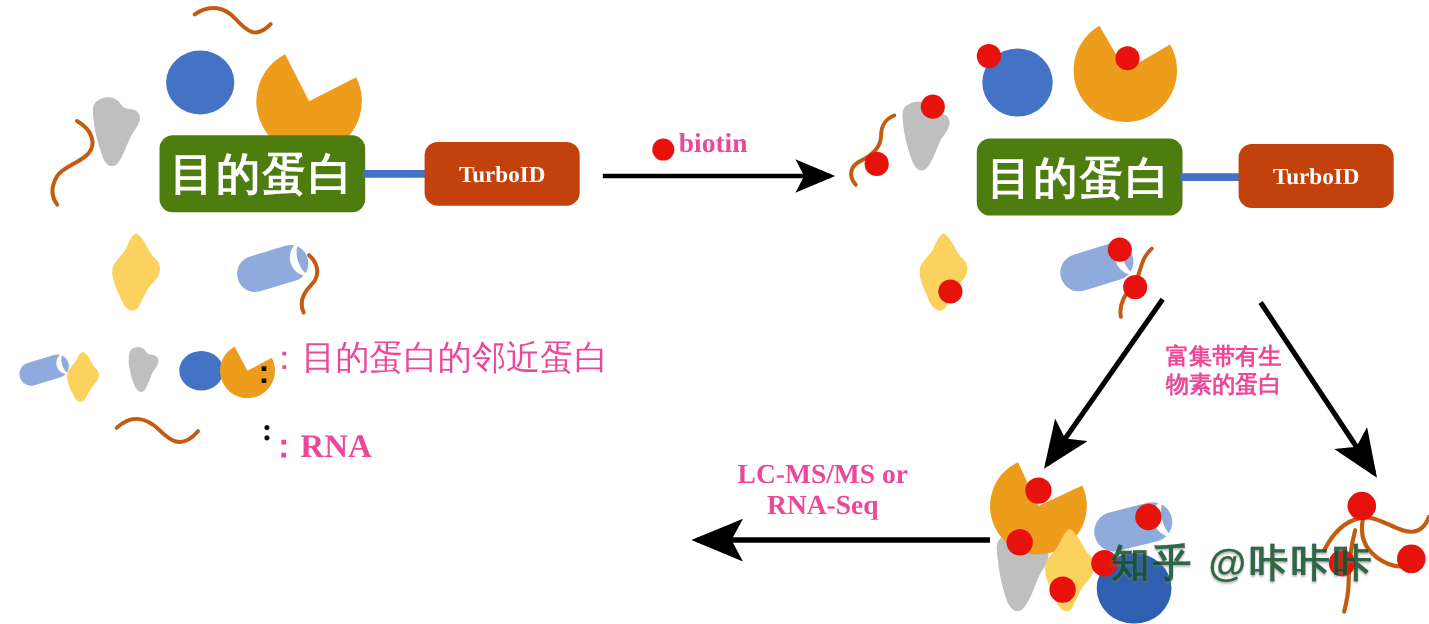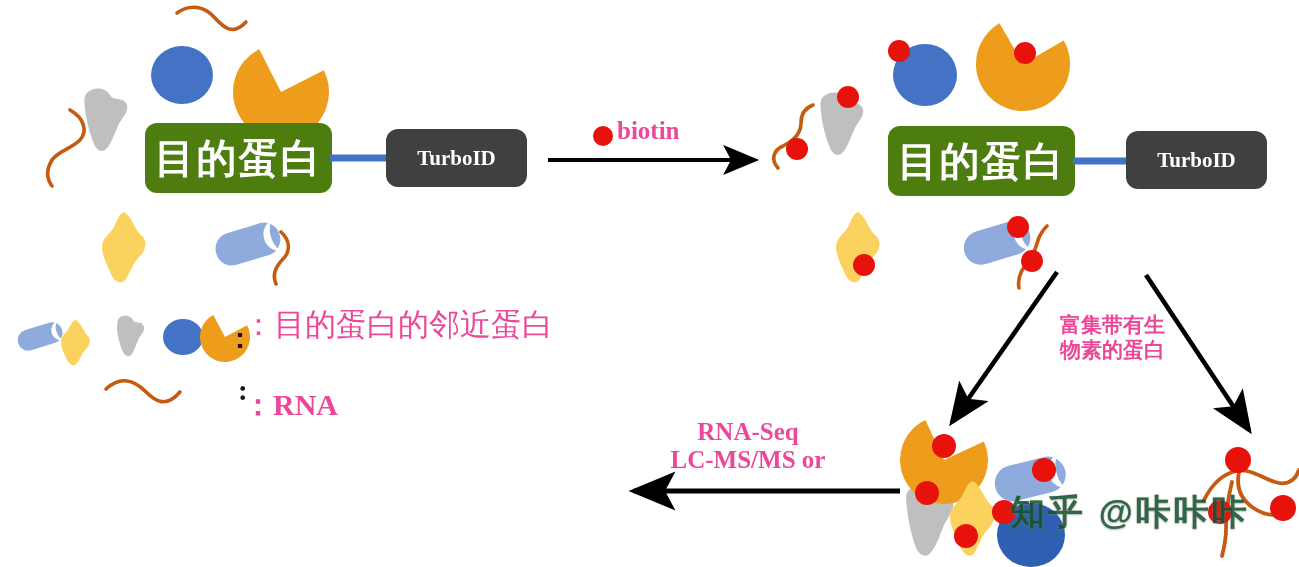--- a/index.html
+++ b/index.html
@@ -6,21 +6,21 @@
   body{width:1299px;height:567px;position:relative;overflow:hidden;
        font-family:"Liberation Sans","DejaVu Sans",sans-serif;}
   .stage{position:absolute;left:0;top:0;width:1299px;height:567px;}
   svg.layer{position:absolute;left:0;top:0;width:1299px;height:567px;overflow:visible;}
 
   .box{position:absolute;border-radius:12px;display:flex;align-items:center;
        justify-content:center;box-sizing:border-box;}
   .box-target{background:#4d7c0f;}
   .box-target span{color:#ffffff;font-size:40px;font-weight:700;letter-spacing:2px;
        font-family:"Liberation Sans","DejaVu Sans",sans-serif;}
-  .box-turbo{background:#404040;}
+  .box-turbo{background:#c2410c;}
   .box-turbo span{color:#ffffff;font-size:21px;font-weight:700;
        font-family:"Liberation Serif","DejaVu Serif",serif;}
 
   .lbl{position:absolute;color:#ec4899;}
   .lbl-serif{font-family:"Liberation Serif","DejaVu Serif",serif;font-weight:700;}
   .lbl-sans{font-family:"Liberation Sans","DejaVu Sans",sans-serif;font-weight:700;}
 
   #biotin-label{left:617px;top:117px;font-size:25px;}
   #lcms-label{left:650px;top:418px;font-size:25px;line-height:1.13;text-align:center;width:196px;}
   #enrich-label{left:1043px;top:313px;font-size:21px;line-height:1.17;text-align:right;width:122px;font-weight:700;}
@@ -166,22 +166,22 @@
   <svg class="layer">
     <line x1="1073" y1="161" x2="1130" y2="161" stroke="#4472C4" stroke-width="7"></line>
   </svg>
   <div class="box box-turbo" style="left:1126px;top:131px;width:141px;height:58px;">
     <span>TurboID</span>
   </div>
 
   <div class="lbl lbl-serif" id="biotin-label">biotin</div>
 
   <div class="lbl lbl-serif" id="lcms-label">
+    <div>LC-MS/MS or</div>
     <div>RNA-Seq</div>
-    <div>LC-MS/MS or</div>
   </div>
 
   <div class="lbl lbl-sans" id="enrich-label">
     <div>富集带有生</div>
     <div>物素的蛋白</div>
   </div>
 
 
   <div class="lbl lbl-sans" id="legend-text-1">：目的蛋白的邻近蛋白</div>
   <div class="lbl lbl-serif" id="legend-text-2">：RNA</div>

